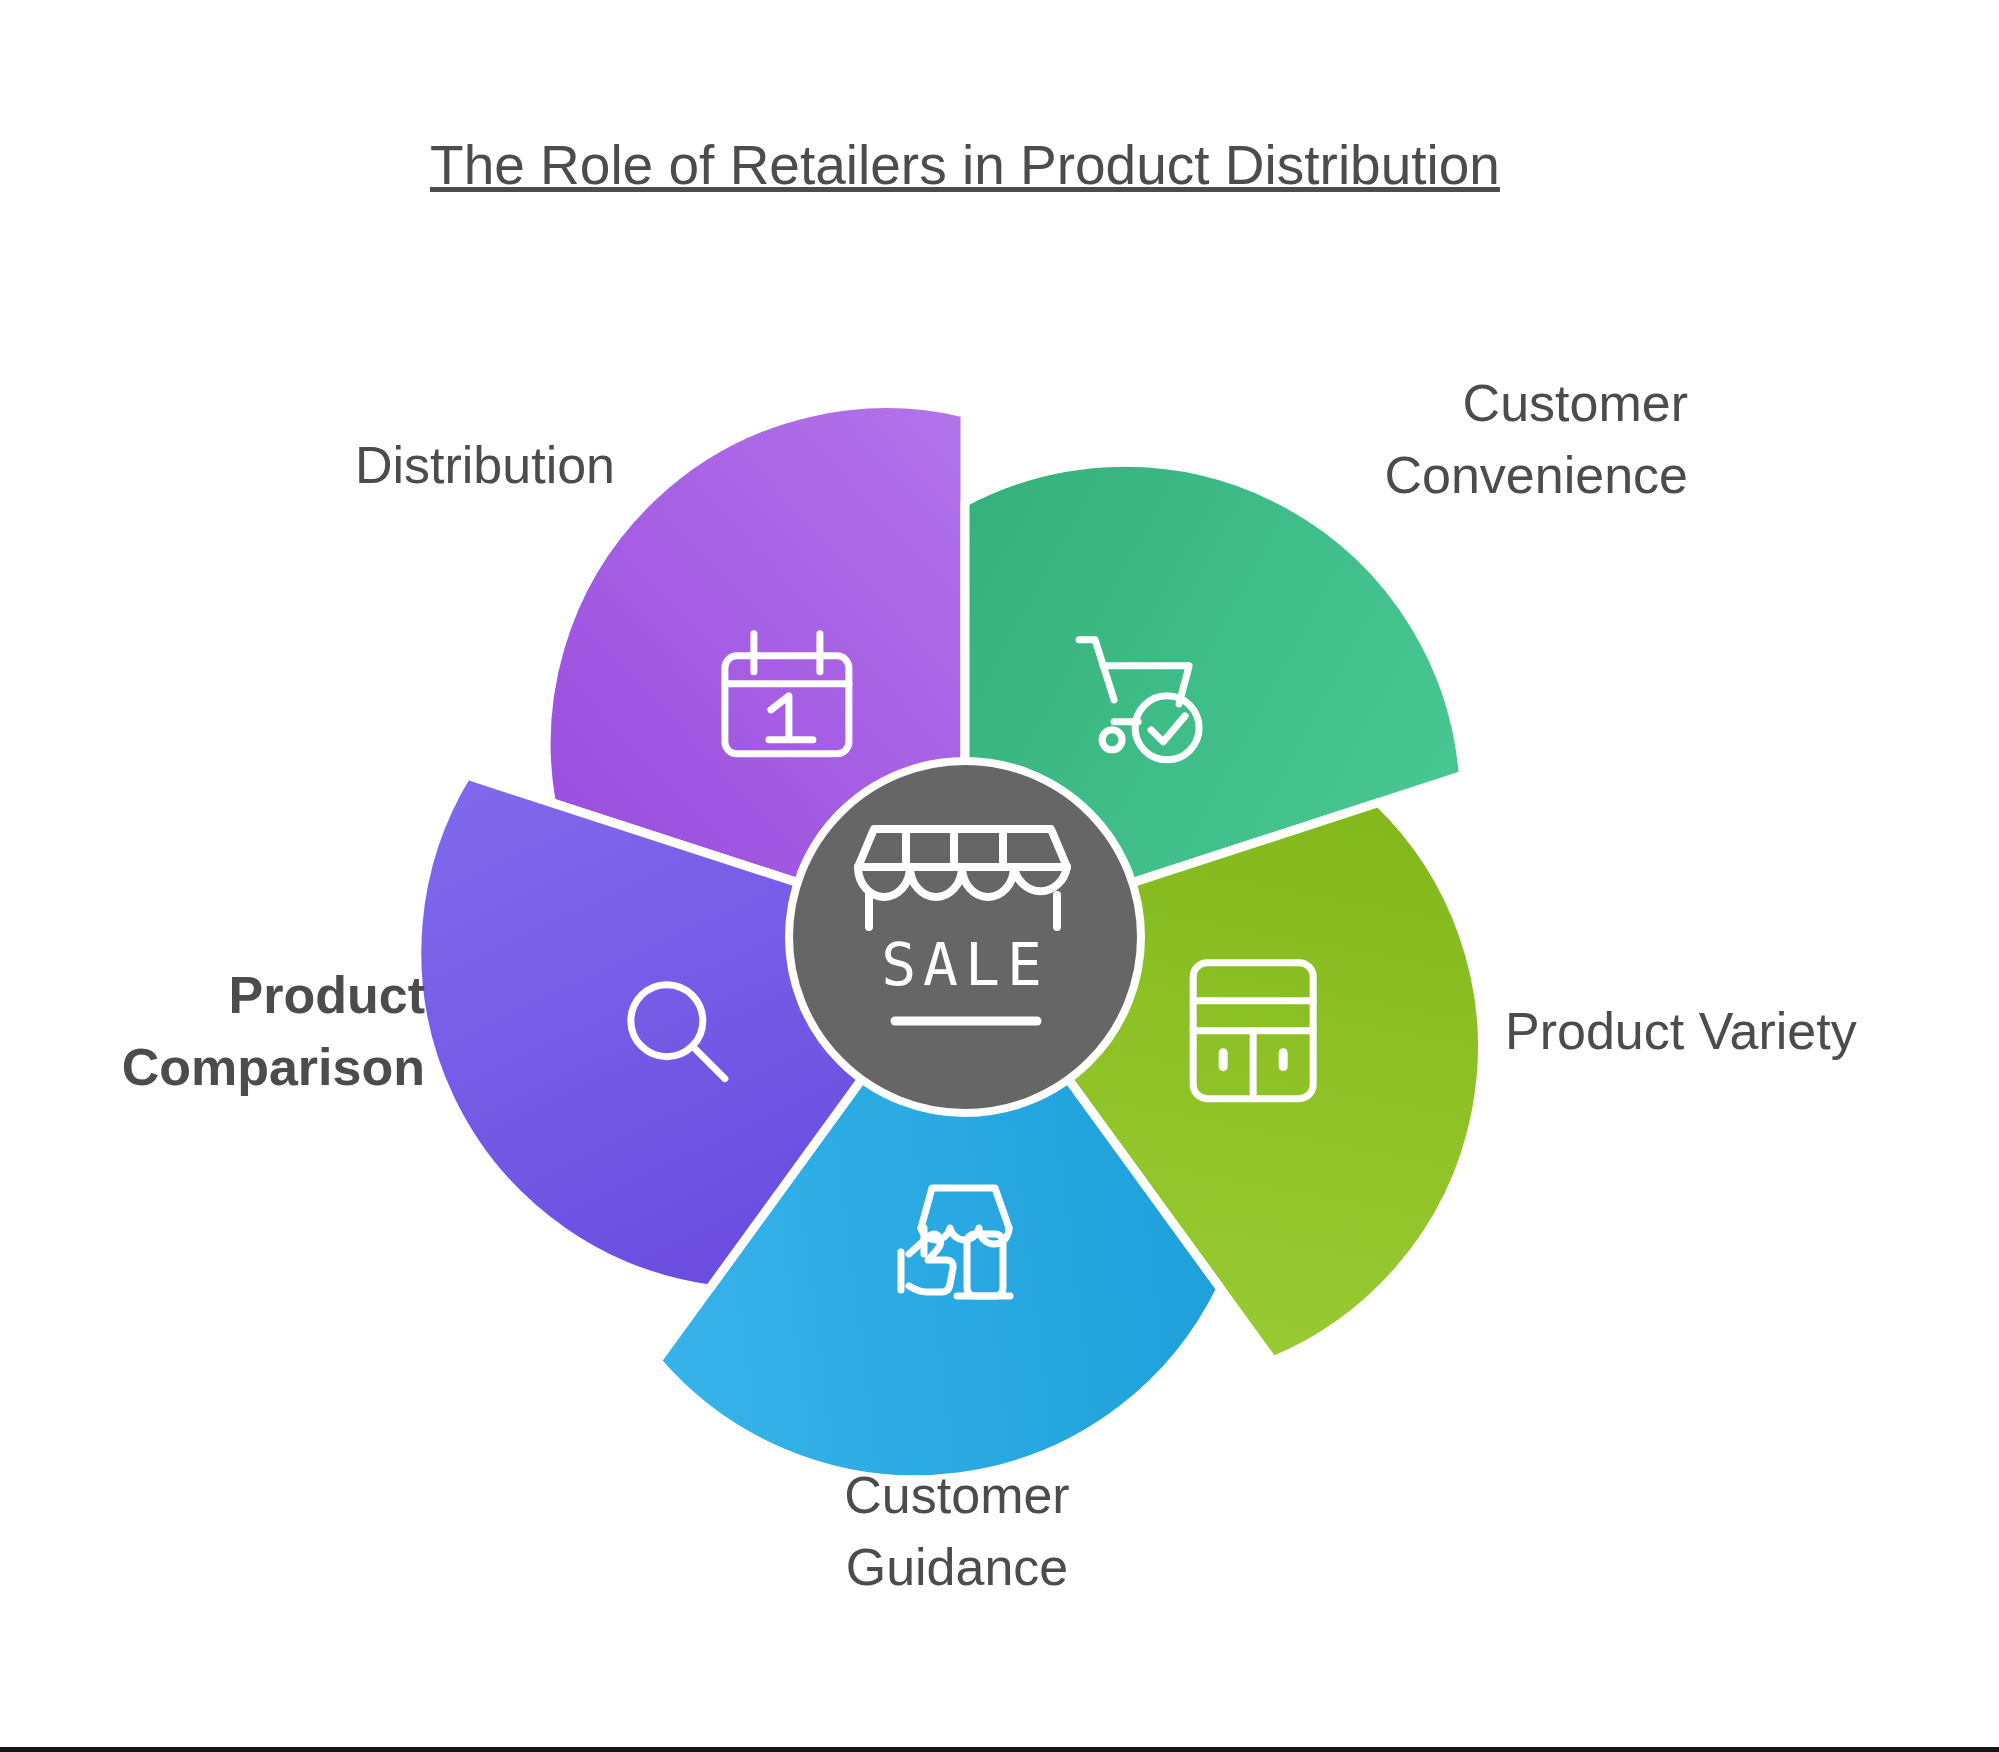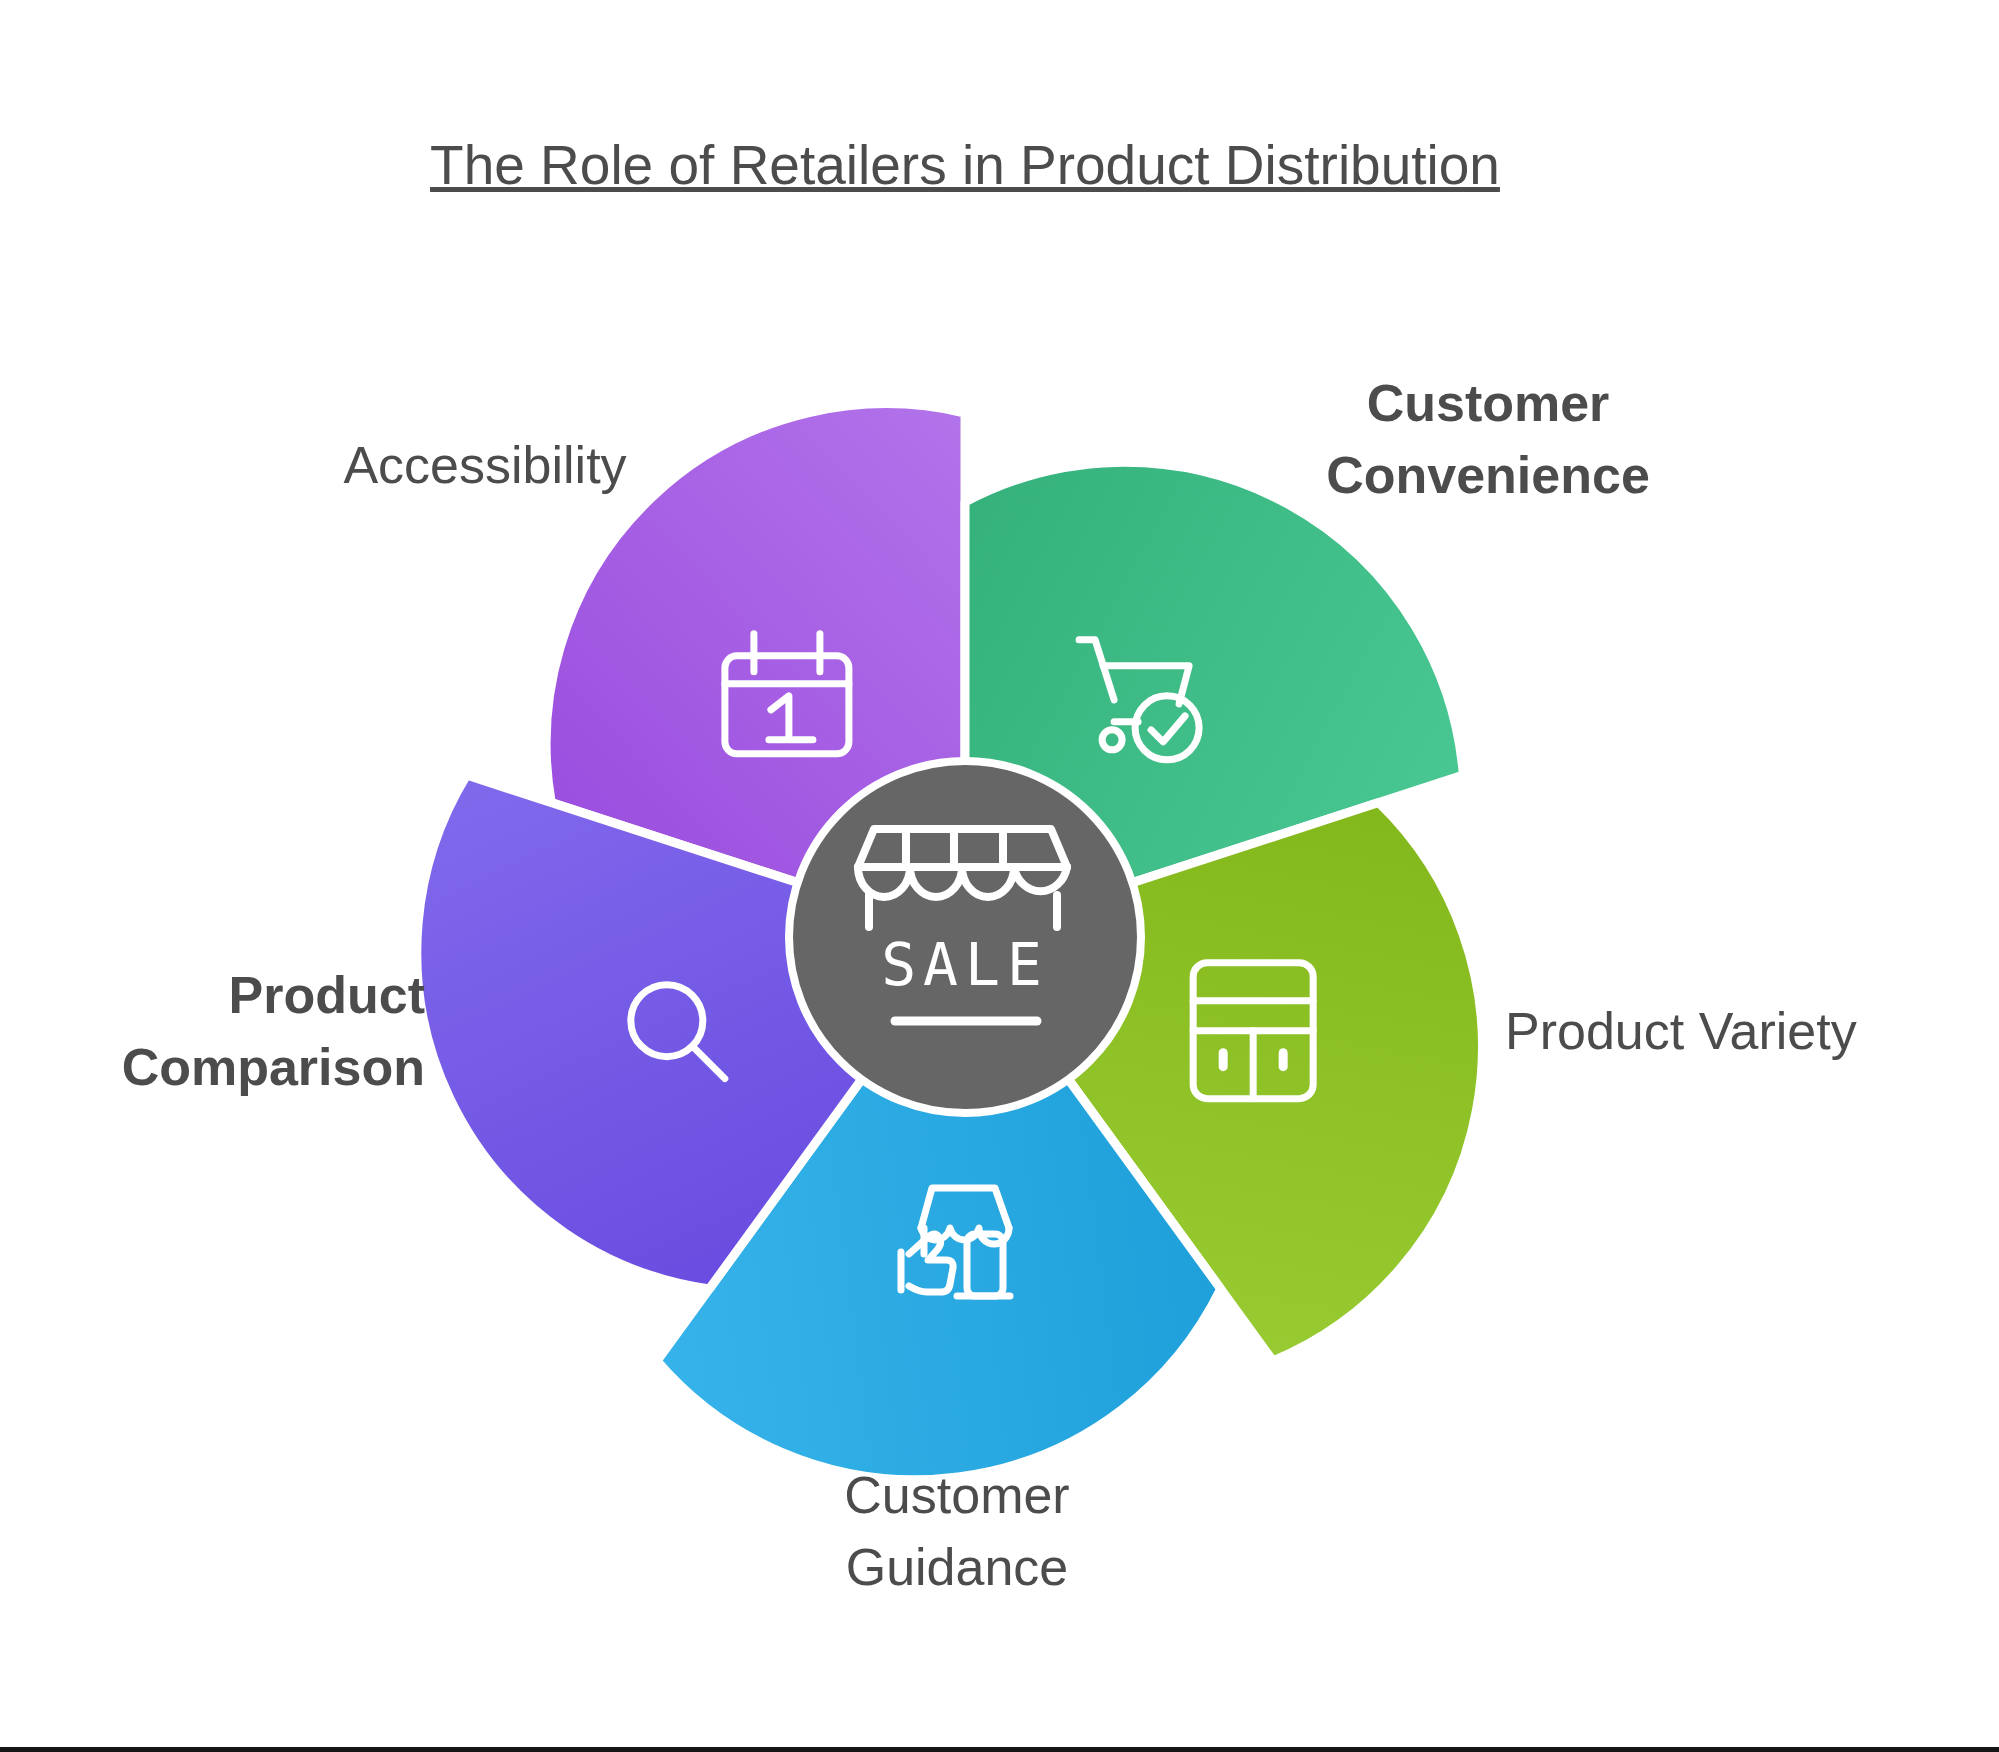--- a/index.html
+++ b/index.html
@@ -16,21 +16,21 @@
     font-size:55px;line-height:1.2;
     color:#4c4c4c;
     text-decoration:underline;
   }
   .seg-label{
     position:absolute;
     font-size:52px;line-height:1.38;
     color:#4c4c4c;
   }
   .lbl-accessibility{left:185px;top:430px;width:600px;text-align:center;}
-  .lbl-customer-convenience{left:1288px;top:368px;width:400px;text-align:center;font-weight:bold;}
+  .lbl-customer-convenience{left:1288px;top:368px;width:400px;text-align:right;}
   .lbl-product-variety{left:1505px;top:996px;width:480px;text-align:left;white-space:nowrap;}
   .lbl-product-comparison{left:45px;top:960px;width:380px;text-align:right;font-weight:bold;}
   .lbl-customer-guidance{left:755px;top:1460px;width:404px;text-align:center;}
   .footer-bar{
     position:absolute;left:0;bottom:0;width:100%;height:5px;background:#161616;
   }
   svg{position:absolute;left:0;top:0;}
   .icon-stroke{fill:none;stroke:#ffffff;stroke-width:7;stroke-linecap:round;stroke-linejoin:round;}
   .icon-stroke-thick{fill:none;stroke:#ffffff;stroke-width:9;stroke-linecap:round;stroke-linejoin:round;}
   .center-stroke{fill:none;stroke:#ffffff;stroke-width:8;stroke-linecap:round;stroke-linejoin:round;}
@@ -128,20 +128,20 @@
         <path class="center-stroke" d="M -59,-108 V -70 M -11,-108 V -70 M 38,-108 V -70"></path>
         <path class="center-stroke" d="M -107,-70 H 102"></path>
         <path class="center-stroke" d="M -107,-70 a 26,30 0 0 0 52,0 a 26,30 0 0 0 52,0 a 26,30 0 0 0 52,0 a 27,30 0 0 0 53,0"></path>
         <path class="center-stroke" d="M -96,-42 V -10 M 92,-42 V -10"></path>
       </g>
       <text class="sale-text" y="48">SALE</text>
       <path class="center-stroke" d="M -70,84 H 72" style="stroke-width:9"></path>
     </g>
   </svg>
 
-  <div class="seg-label lbl-accessibility">Accessibility</div>
+  <div class="seg-label lbl-accessibility">Distribution</div>
   <div class="seg-label lbl-customer-convenience">Customer Convenience</div>
   <div class="seg-label lbl-product-variety">Product Variety</div>
   <div class="seg-label lbl-customer-guidance">Customer Guidance</div>
   <div class="seg-label lbl-product-comparison">Product Comparison</div>
 
   <div class="footer-bar"></div>
 </div>
 
 </body></html>

